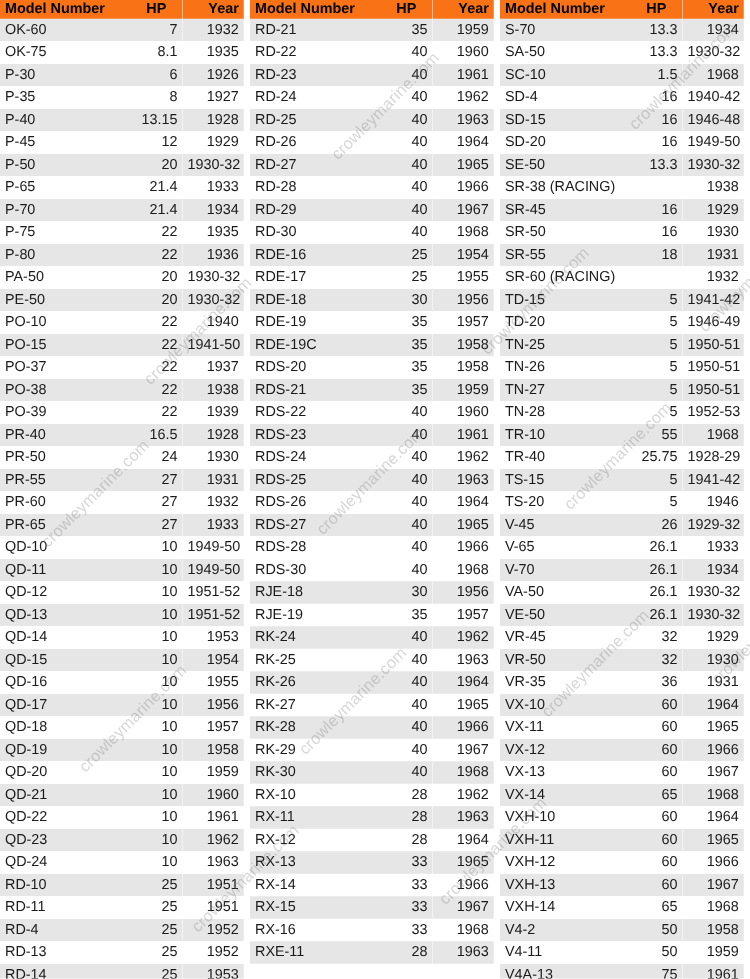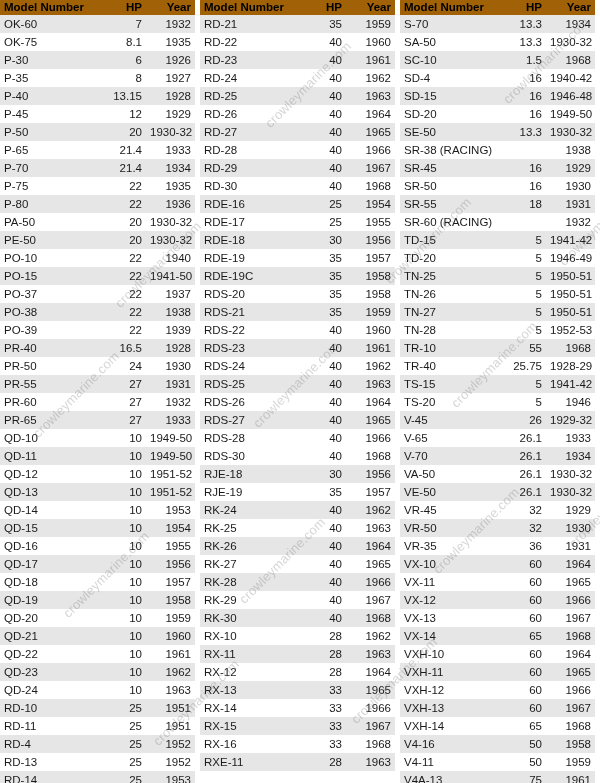--- a/index.html
+++ b/index.html
@@ -56,28 +56,28 @@
     height: 18px;
     padding: 0 4px;
     white-space: nowrap;
     overflow: hidden;
     color: #1b1b1b;
   }
   table.grid th {
     font-weight: bold;
     height: 15px;
     line-height: 15px;
-    background: #a16207;
+    background: #f97316;
     color: #000000;
     font-size: 11.5px;
   }
   .c-model { text-align: left;  width: 104px; }
   .c-hp    { text-align: right; width: 42px; }
   .c-year  { text-align: right; width: 49px; padding-right: 6px; }
-  th.c-hp  { }
+  th.c-hp  { text-align: center; }
   th.c-year{ padding-right: 4px; }
   tbody tr.band-on  td { background: #e6e6e6; }
   tbody tr.band-off td { background: #ffffff; }
 </style>
 </head>
 <body>
 
 <div id="page">
 
   <div class="watermark-layer" id="wm-layer">
@@ -753,21 +753,21 @@
               <td class="c-model">VXH-13</td>
               <td class="c-hp">60</td>
               <td class="c-year">1967</td>
             </tr>
             <tr class="band-off">
               <td class="c-model">VXH-14</td>
               <td class="c-hp">65</td>
               <td class="c-year">1968</td>
             </tr>
             <tr class="band-on">
-              <td class="c-model">V4-16</td>
+              <td class="c-model">V4-2</td>
               <td class="c-hp">50</td>
               <td class="c-year">1958</td>
             </tr>
             <tr class="band-off">
               <td class="c-model">V4-11</td>
               <td class="c-hp">50</td>
               <td class="c-year">1959</td>
             </tr>
             <tr class="band-on">
               <td class="c-model">V4A-13</td>

